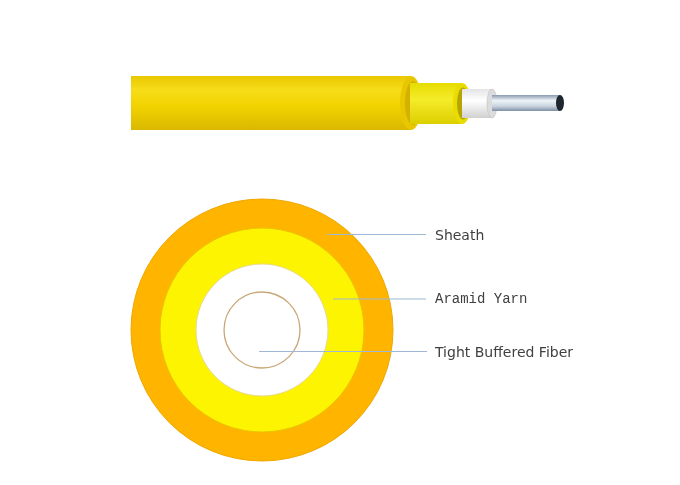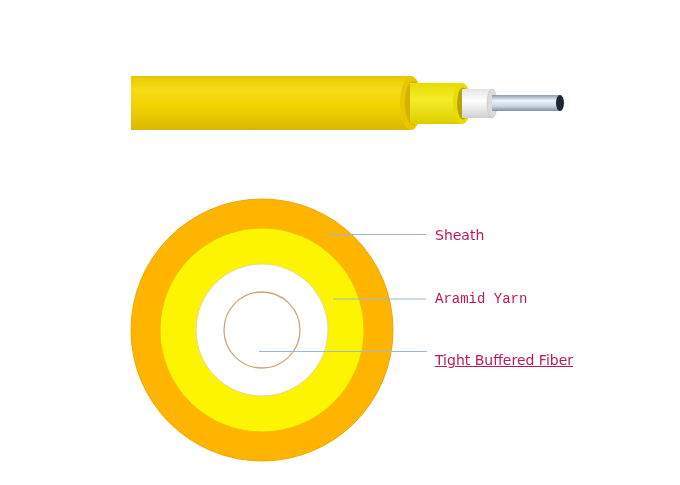--- a/index.html
+++ b/index.html
@@ -1,19 +1,19 @@
 <!DOCTYPE html>
 <html><head>
   <meta charset="utf-8">
   <style>
     html, body { margin: 0; padding: 0; background: #ffffff; }
     body { width: 680px; height: 485px; position: relative; overflow: hidden;
            font-family: "DejaVu Sans", "Liberation Sans", sans-serif; }
     .canvas { position: absolute; left: 0; top: 0; width: 680px; height: 485px; }
-    .label { position: absolute; font-size: 14px; color: #be185d; white-space: nowrap;
+    .label { position: absolute; font-size: 14px; color: #404040; white-space: nowrap;
              line-height: 18px; }
   </style>
 </head>
 <body>
 
 <svg class="canvas" width="680" height="485" viewBox="0 0 680 485" xmlns="http://www.w3.org/2000/svg">
   <defs>
     <linearGradient id="jacketGrad" x1="0" y1="0" x2="0" y2="1">
       <stop offset="0" stop-color="#E8C800"></stop>
       <stop offset="0.25" stop-color="#F7DC1A"></stop>
@@ -72,13 +72,13 @@
 
   <g stroke="#9DB7D4" stroke-width="1.2">
     <line x1="327" y1="234.5" x2="426" y2="234.5"></line>
     <line x1="333" y1="299" x2="426" y2="299"></line>
     <line x1="259" y1="351.5" x2="427" y2="351.5"></line>
   </g>
 </svg>
 
 <div class="label" style="left:435px; top:226px;">Sheath</div>
 <div class="label" style="left:435px; top:290px;font-family:Liberation Mono, monospace;">Aramid Yarn</div>
-<div class="label" style="left:435px; top:351px;text-decoration:underline;">Tight Buffered Fiber</div>
+<div class="label" style="left:435px; top:343px;">Tight Buffered Fiber</div>
 
 </body></html>

